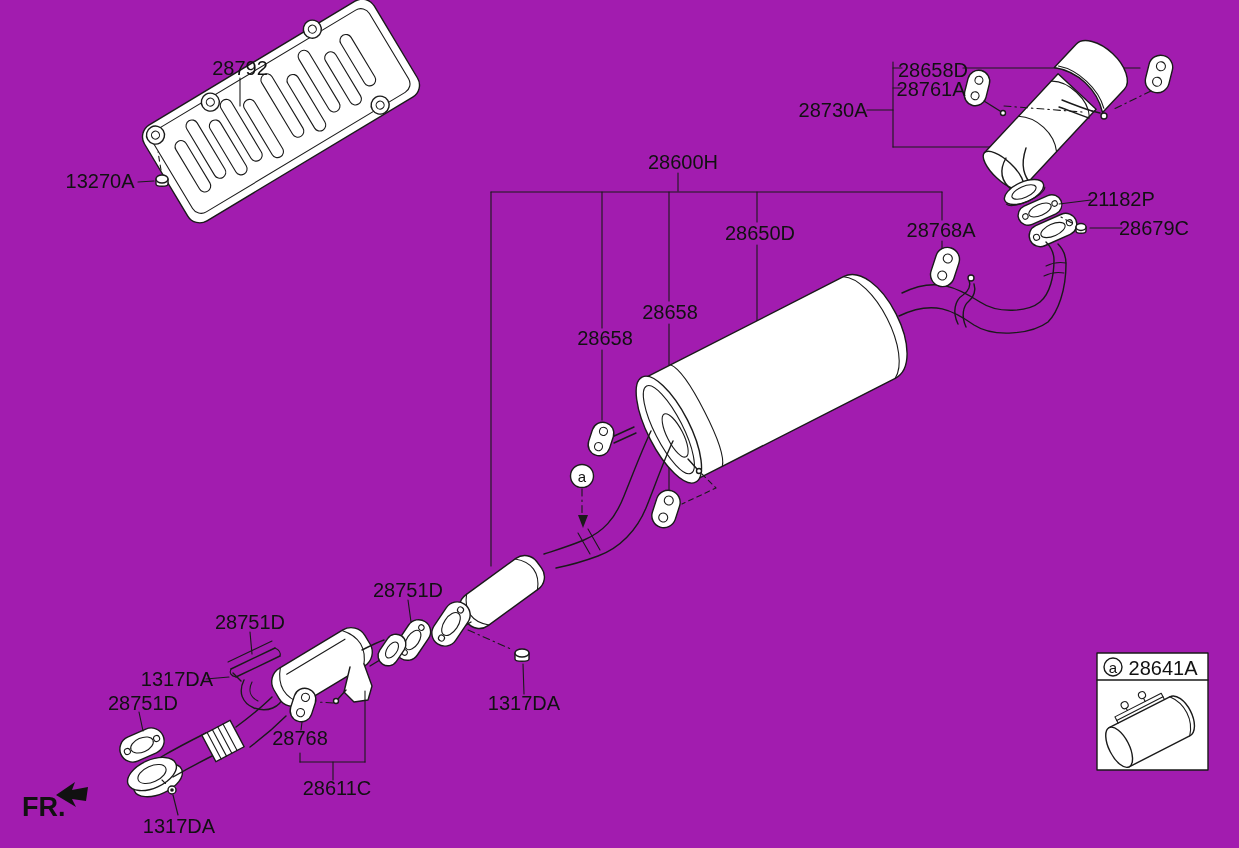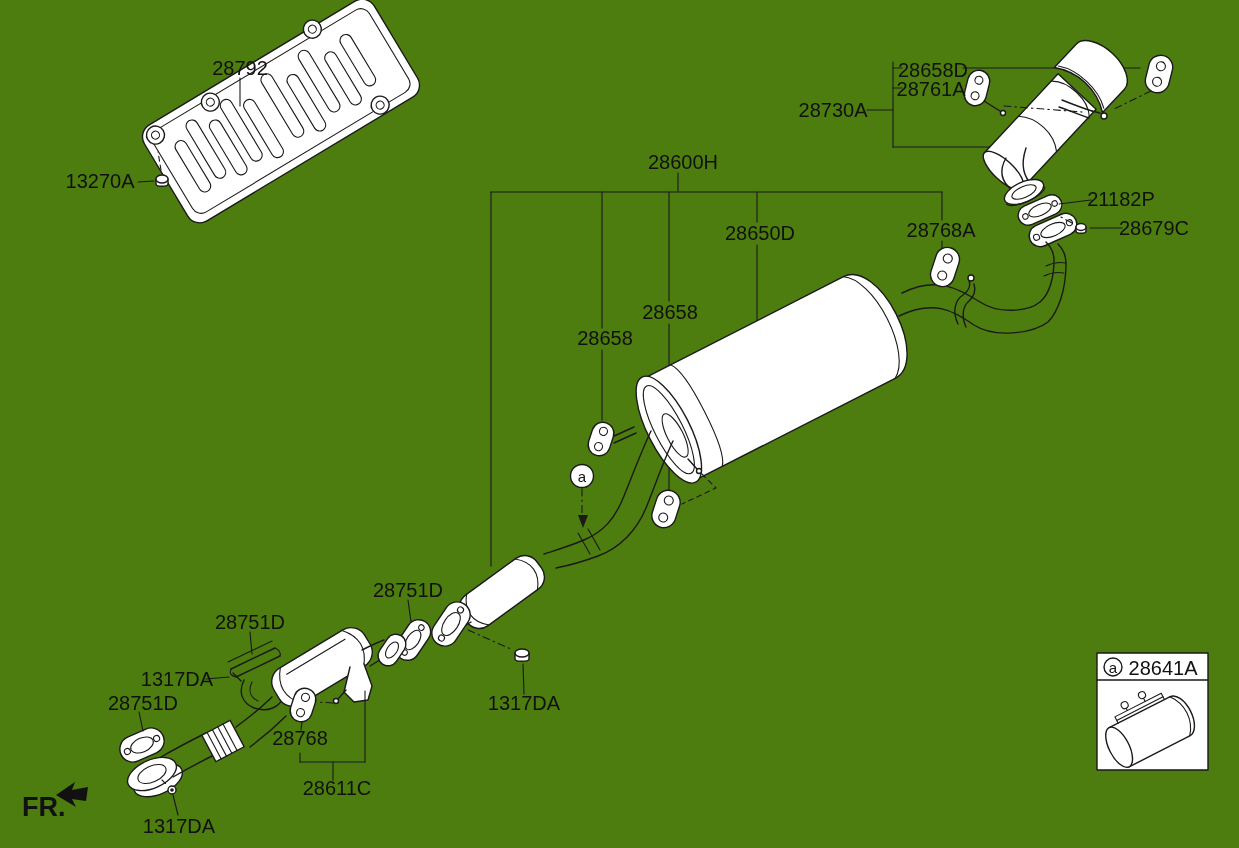--- a/index.html
+++ b/index.html
@@ -1,16 +1,16 @@
 <!DOCTYPE html>
 <html><head>
 <meta charset="utf-8">
 <style>
   html,body{margin:0;padding:0;background:#fff;}
-  .stage{position:relative;width:1239px;height:848px;background:#4d7c0f;overflow:hidden;text-decoration:underline;}
+  .stage{position:relative;width:1239px;height:848px;background:#a21caf;overflow:hidden;text-decoration:underline;}
   svg{position:absolute;left:0;top:0;}
   .ln{fill:none;stroke:#1a1a1a;stroke-width:1.4;stroke-linejoin:round;stroke-linecap:round;}
   .thin{stroke-width:1.1;}
   .wf{fill:#ffffff;}
   .dashdot{stroke-dasharray:7 4 1.5 4;}
   .dash{stroke-dasharray:5 4;}
   .lbl{font-family:"Liberation Sans",sans-serif;font-size:20px;fill:#111;}
   .sm{font-family:"Liberation Sans",sans-serif;font-size:15px;fill:#111;}
   .fr{font-family:"Liberation Sans",sans-serif;font-size:27px;font-weight:bold;fill:#111;}
 </style>

